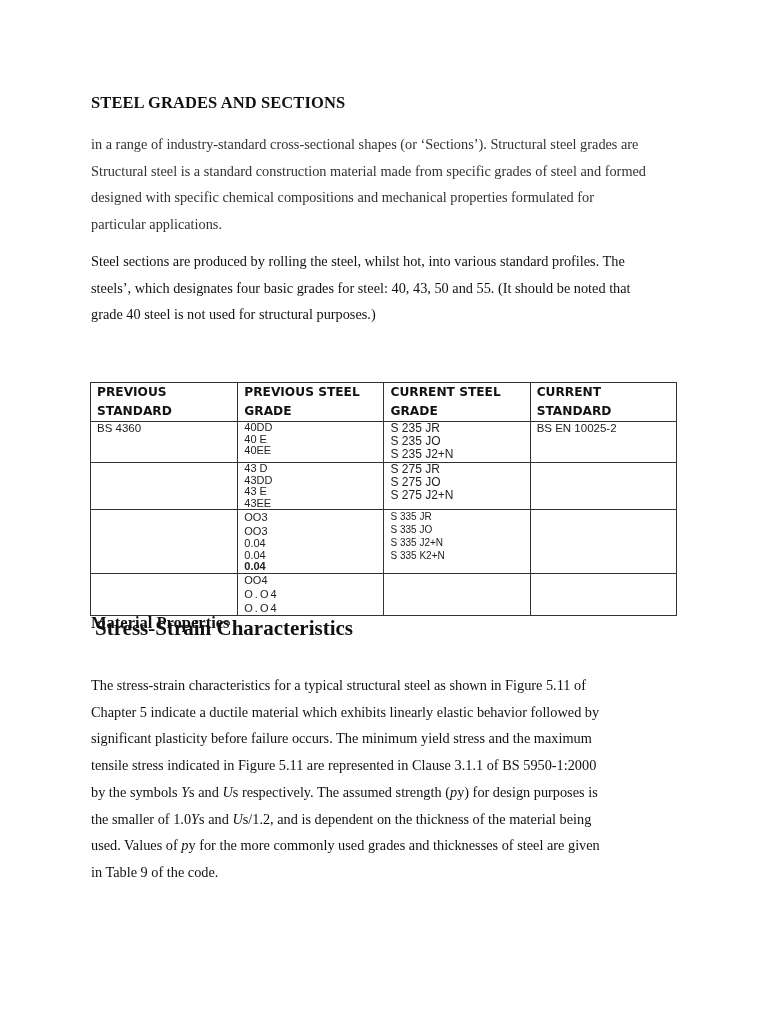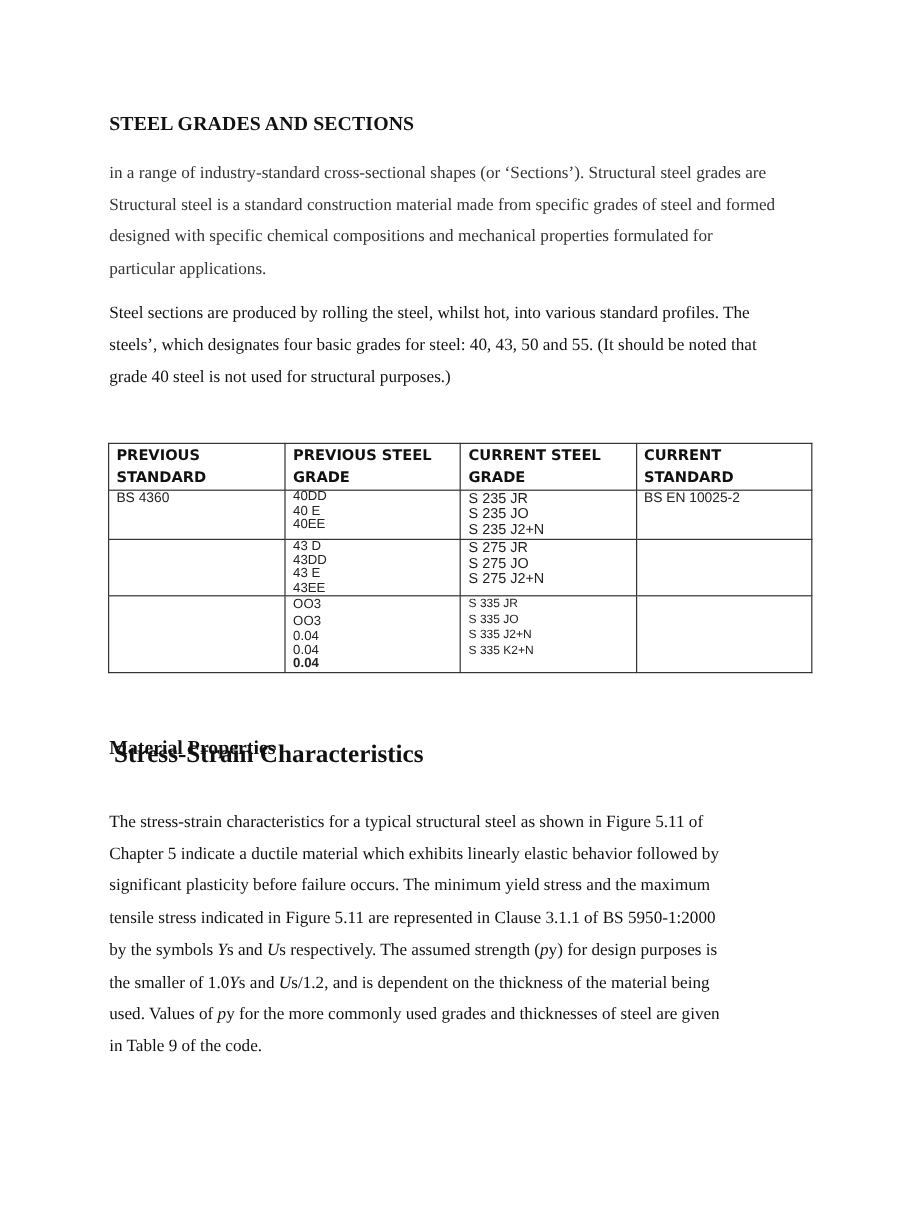--- a/index.html
+++ b/index.html
@@ -4,21 +4,21 @@
 <style>
   html, body { margin: 0; padding: 0; background: #ffffff; }
   body { width: 768px; height: 1024px; position: relative; overflow: hidden; color: #111; }
   .page { position: absolute; left: 91px; top: 0; width: 600px; }
   .serif { font-family: "Liberation Serif", "DejaVu Serif", serif; }
   .h1 { position: absolute; top: 93px; left: 0; font-size: 16.5px; font-weight: bold; letter-spacing: 0.1px; white-space: nowrap; }
   .para { position: absolute; left: 0; font-size: 14.3px; line-height: 26.7px; color: #333; }
   .para .line { display: block; white-space: nowrap; }
   .p1 { top: 131px; }
   .p2 { top: 248px; }
-  table.grades { position: absolute; left: -1px; top: 369px; border-collapse: collapse; width: 587px; }
+  table.grades { position: absolute; left: -1px; top: 382px; border-collapse: collapse; width: 587px; }
   table.grades th, table.grades td { border: 1.3px solid #333; vertical-align: top; padding: 0 0 0 6px; text-align: left; }
   table.grades th { font-family: "DejaVu Sans", "Liberation Sans", sans-serif; font-size: 12.2px; font-weight: bold; line-height: 19px; height: 38px; color: #111; }
   table.grades td { font-family: "Liberation Sans", "DejaVu Sans", sans-serif; font-size: 11px; line-height: 11.5px; color: #222; }
   table.grades td .v { display: block; white-space: nowrap; }
   .c1 { width: 141px; } .c2 { width: 140px; } .c3 { width: 140px; } .c4 { width: 140px; }
   .r1 td { height: 40px; }
   .r2 td { height: 45px; }
   .r3 td { height: 59px; }
   .r4 td { height: 40px; }
   .r3 .grade .v { line-height: 11.6px; }
@@ -115,20 +115,30 @@
           <span class="v bold">0.04</span>
         </td>
         <td style="font-size:10px;line-height:13px;">
           <span class="v">S 335 JR</span>
           <span class="v">S 335 JO</span>
           <span class="v">S 335 J2+N</span>
           <span class="v">S 335 K2+N</span>
         </td>
         <td></td>
       </tr>
+      <tr class="r4">
+        <td></td>
+        <td class="grade">
+          <span class="v">OO4</span>
+          <span class="v spaced">O.O4</span>
+          <span class="v spaced">O.O4</span>
+        </td>
+        <td></td>
+        <td></td>
+      </tr>
     </tbody>
   </table>
 
   <div class="h2 serif">Material Properties</div>
   <div class="h3 serif">Stress-Strain Characteristics</div>
 
   <div class="para p3 serif" style="color:#111;">
     <span class="line">The stress-strain characteristics for a typical structural steel as shown in Figure 5.11 of</span>
     <span class="line">Chapter 5 indicate a ductile material which exhibits linearly elastic behavior followed by</span>
     <span class="line">significant plasticity before failure occurs. The minimum yield stress and the maximum</span>

